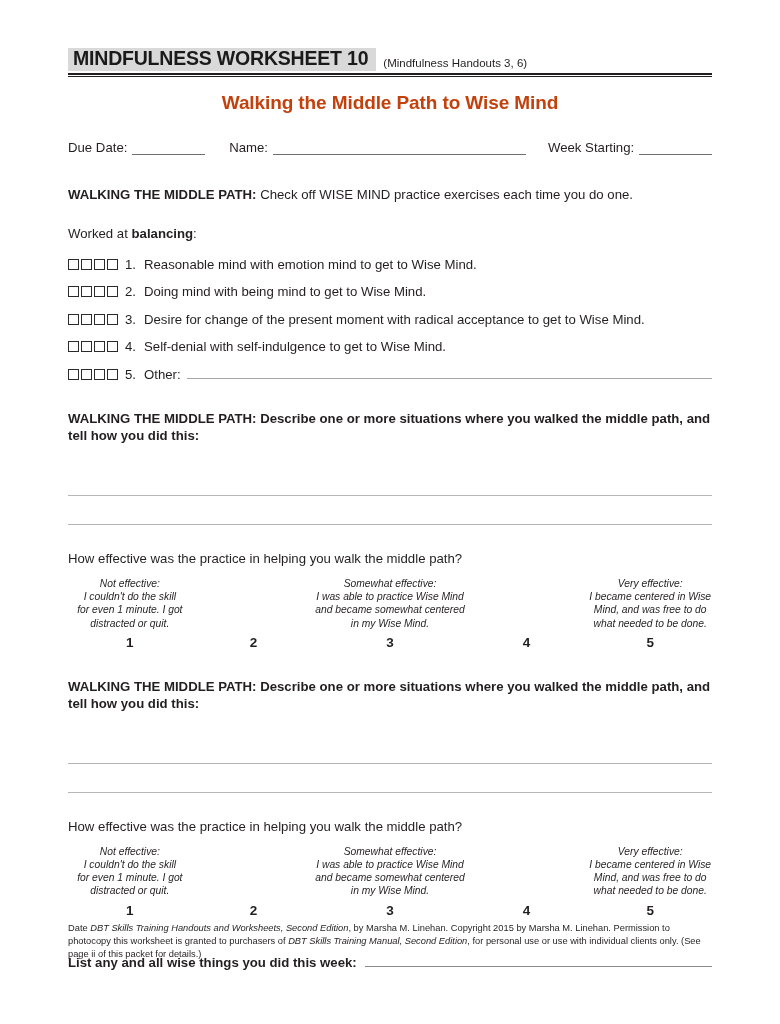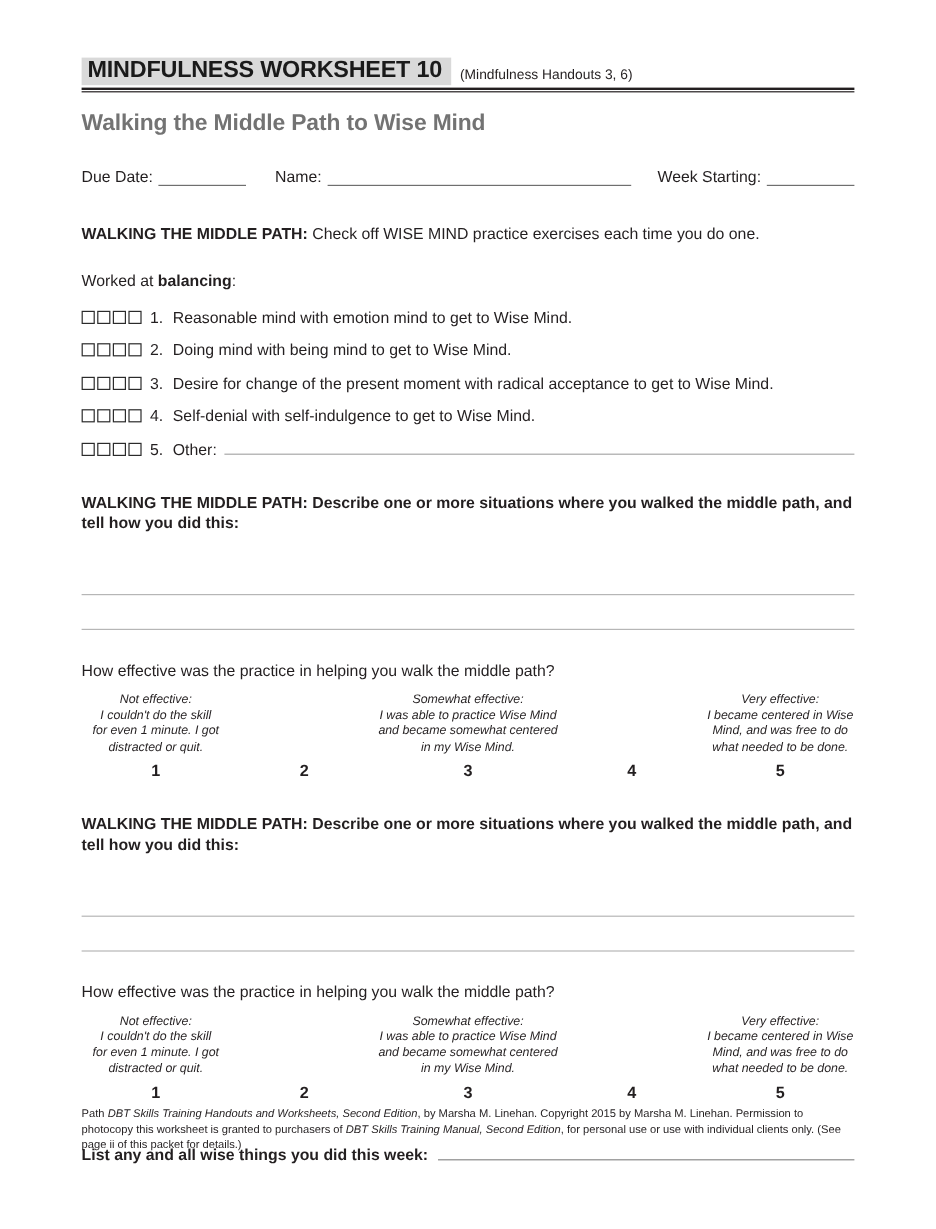--- a/index.html
+++ b/index.html
@@ -52,23 +52,24 @@
   }
   .rule-thick {
     border-top: 2.6px solid #231f20;
     margin-top: 2px;
   }
   .rule-thin {
     border-top: 1.1px solid #231f20;
     margin-top: 1.6px;
   }
   .doc-title {
+    text-align: center;
     font-size: 19px;
     font-weight: bold;
-    color: #737373;
+    color: #c2410c;
     margin-top: 15px;
     letter-spacing: -0.1px;
   }
 
   
   .fields {
     display: flex;
     align-items: baseline;
     margin-top: 26px;
     font-size: 13.2px;
@@ -397,14 +398,14 @@
   </div>
 
   <div class="final">
     <span>List any and all wise things you did this week:</span>
     <span class="final-blank"></span>
   </div>
 
 </div>
 
 <div class="footer">
-  <span>Path </span><i>DBT Skills Training Handouts and Worksheets, Second Edition</i><span>, by Marsha M. Linehan. Copyright 2015 by Marsha M. Linehan. Permission to photocopy this worksheet is granted to purchasers of </span><i>DBT Skills Training Manual, Second Edition</i><span>, for personal use or use with individual clients only. (See page ii of this packet for details.)</span>
+  <span>Date </span><i>DBT Skills Training Handouts and Worksheets, Second Edition</i><span>, by Marsha M. Linehan. Copyright 2015 by Marsha M. Linehan. Permission to photocopy this worksheet is granted to purchasers of </span><i>DBT Skills Training Manual, Second Edition</i><span>, for personal use or use with individual clients only. (See page ii of this packet for details.)</span>
 </div>
 
 </body></html>

